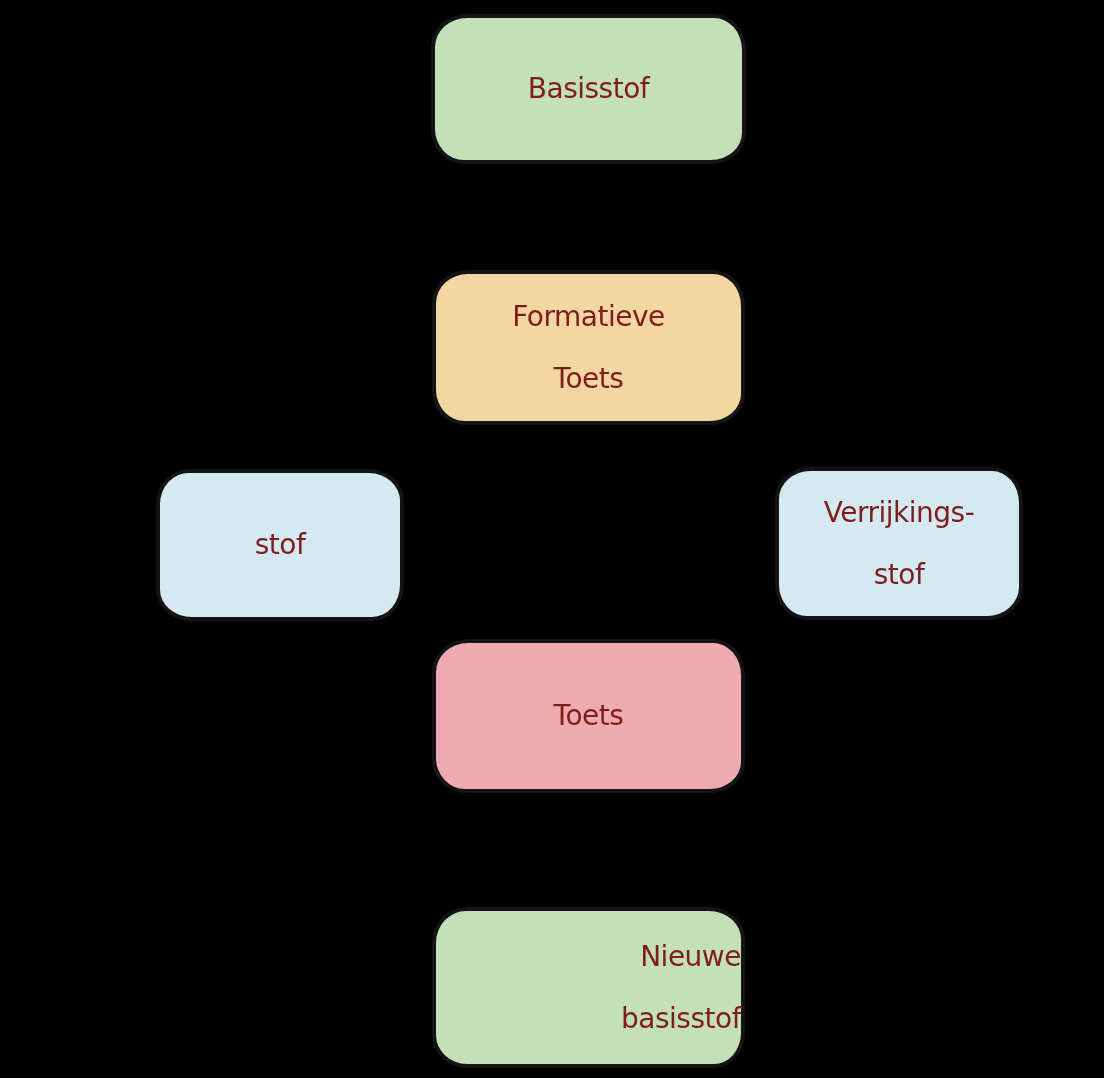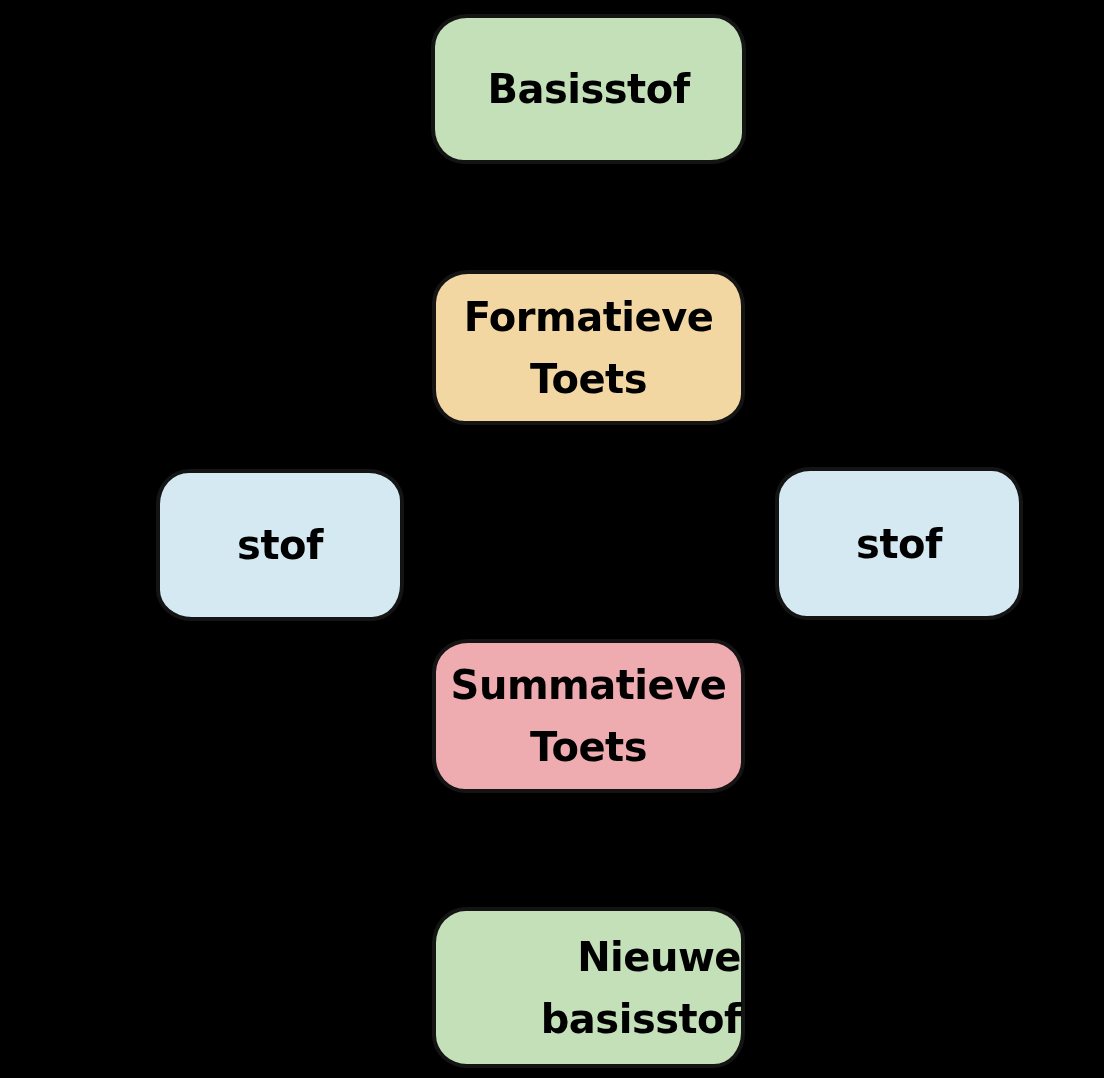--- a/index.html
+++ b/index.html
@@ -21,23 +21,23 @@
     flex-direction: column;
     align-items: center;
     justify-content: center;
     border: 4px solid #141414;
     border-radius: 36px 32px 35px 33px / 33px 36px 31px 35px;
     box-sizing: border-box;
     box-shadow: 0 0 0 1px rgba(0,0,0,0.65);
   }
   .node-line {
     display: block;
-    color: #000000;
-    font-size: 40px;
-    font-weight: 700;
+    color: #7f1d1d;
+    font-size: 28px;
+    font-weight: 400;
     line-height: 62px;
     letter-spacing: -0.5px;
     white-space: nowrap;
     text-align: center;
   }
   
   #node-basisstof        { left: 431px; top: 14px;  width: 315px; height: 150px; }
   #node-formatieve-toets { left: 432px; top: 270px; width: 313px; height: 155px; }
   #node-herhalingsstof   { left: 156px; top: 469px; width: 248px; height: 152px;
                            border-radius: 33px 35px 32px 36px / 35px 32px 36px 31px; }
@@ -59,25 +59,25 @@
   <div class="node" id="node-formatieve-toets" style="background-color: rgb(243, 215, 163); align-items: center;">
     <span class="node-line">Formatieve</span>
     <span class="node-line">Toets</span>
   </div>
 
   <div class="node" id="node-herhalingsstof" style="background-color: rgb(212, 233, 241);">
     <span class="node-line">stof</span>
   </div>
 
   <div class="node" id="node-verrijkingsstof" style="background-color: rgb(212, 233, 241);">
+    <span class="node-line">Verrijkings-</span>
     <span class="node-line">stof</span>
   </div>
 
   <div class="node" id="node-summatieve-toets" style="background-color: rgb(238, 172, 176);">
-    <span class="node-line">Summatieve</span>
     <span class="node-line">Toets</span>
   </div>
 
   <div class="node" id="node-nieuwe-basisstof" style="background-color: rgb(195, 224, 184);">
     <span class="node-line">Nieuwe</span>
     <span class="node-line">basisstof</span>
   </div>
 
 </div>
 

